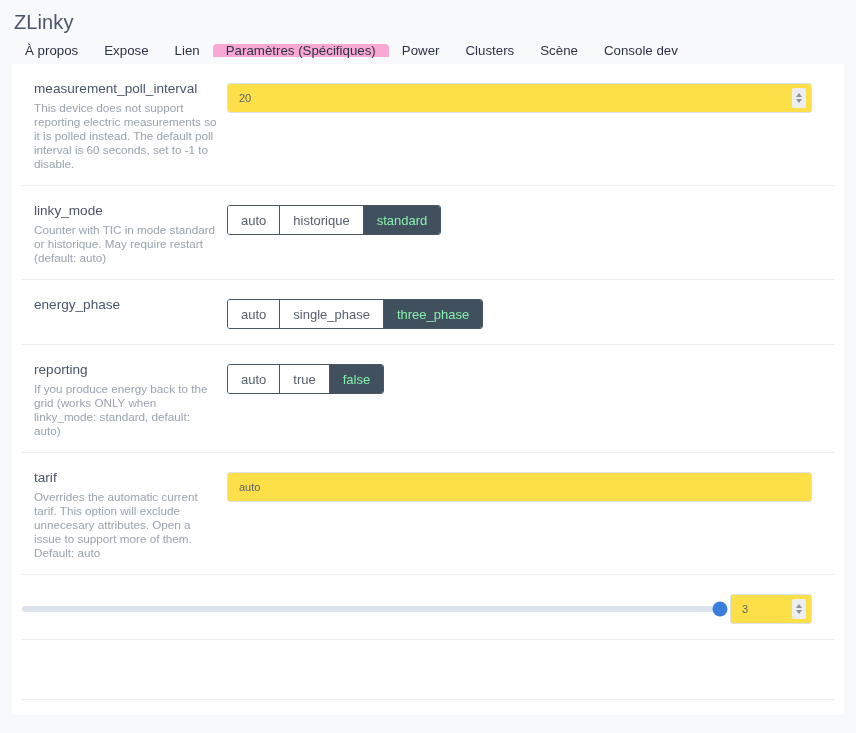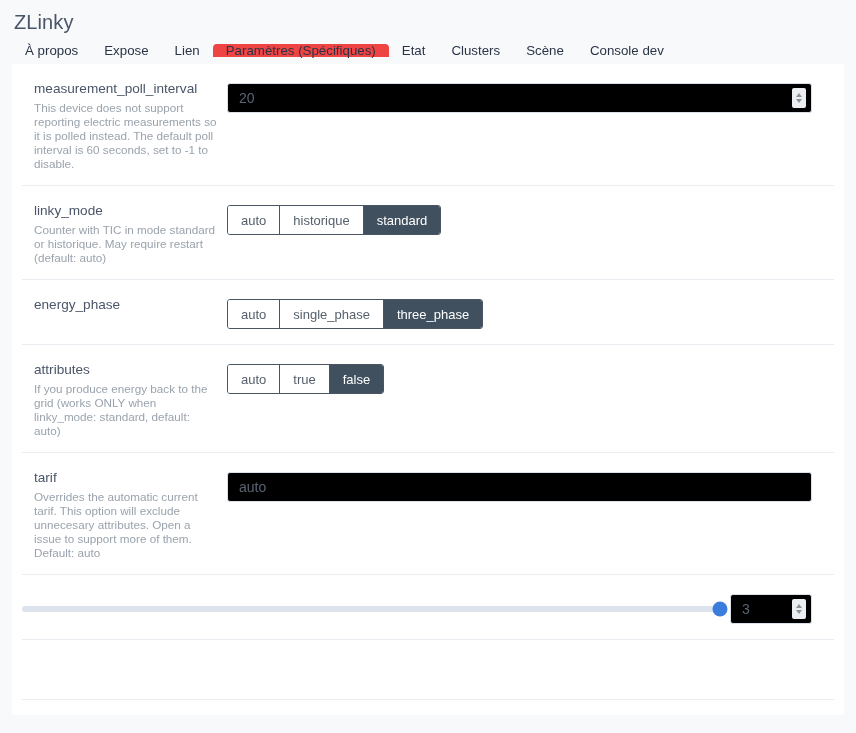--- a/index.html
+++ b/index.html
@@ -49,21 +49,21 @@
     font-size: 13.3px;
     color: #2b3445;
     cursor: pointer;
     white-space: nowrap;
     border-top-left-radius: 4px;
     border-top-right-radius: 4px;
     background: transparent;
     line-height: 1;
   }
   .tab.active {
-    background: #ef4444;
+    background: #f9a8d4;
   }
 
   
   .card {
     position: absolute;
     left: 12px;
     top: 64px;
     width: 832px;
     height: 651px;
     background: #ffffff;
@@ -115,23 +115,23 @@
     position: relative;
     display: flex;
     align-items: center;
     width: 100%;
   }
   .text-input {
     width: 100%;
     height: 30px;
     border: 1px solid #dbe1e8;
     border-radius: 3px;
-    background: #000000;
+    background: #fde047;
     font-family: "Liberation Sans", sans-serif;
-    font-size: 14px;
+    font-size: 11px;
     color: #5a6472;
     padding: 0 28px 0 11px;
     outline: none;
   }
   .text-input.plain { padding-right: 11px; }
   .text-input::placeholder { color: #b9c0c9; }
 
   .spinner {
     position: absolute;
     right: 6px;
@@ -173,21 +173,21 @@
     color: #56606d;
     background: #ffffff;
     border-right: 1px solid #495561;
     cursor: pointer;
     white-space: nowrap;
     line-height: 1;
   }
   .seg:last-child { border-right: none; }
   .seg.selected {
     background: #40505e;
-    color: #ffffff;
+    color: #86efac;
     justify-content: center;
   }
 
   
   .slider-row {
     display: flex;
     align-items: center;
     width: 100%;
     gap: 0;
   }
@@ -238,21 +238,21 @@
       <div class="tab">
         <span>Expose</span>
       </div>
       <div class="tab">
         <span>Lien</span>
       </div>
       <div class="tab active">
         <span>Paramètres (Spécifiques)</span>
       </div>
       <div class="tab">
-        <span>Etat</span>
+        <span>Power</span>
       </div>
       <div class="tab">
         <span>Clusters</span>
       </div>
       <div class="tab">
         <span>Scène</span>
       </div>
       <div class="tab">
         <span>Console dev</span>
       </div>
@@ -307,21 +307,21 @@
                 <span>single_phase</span>
               </div>
               <div class="seg selected">
                 <span>three_phase</span>
               </div>
             </div>
           </div>
         </div>
         <div class="row">
           <div class="row-left">
-            <div class="row-label">attributes</div>
+            <div class="row-label">reporting</div>
             <div class="row-desc">If you produce energy back to the grid (works ONLY when linky_mode: standard, default: auto)</div>
           </div>
           <div class="row-right">
             <div class="seg-group">
               <div class="seg">
                 <span>auto</span>
               </div>
               <div class="seg">
                 <span>true</span>
               </div>

